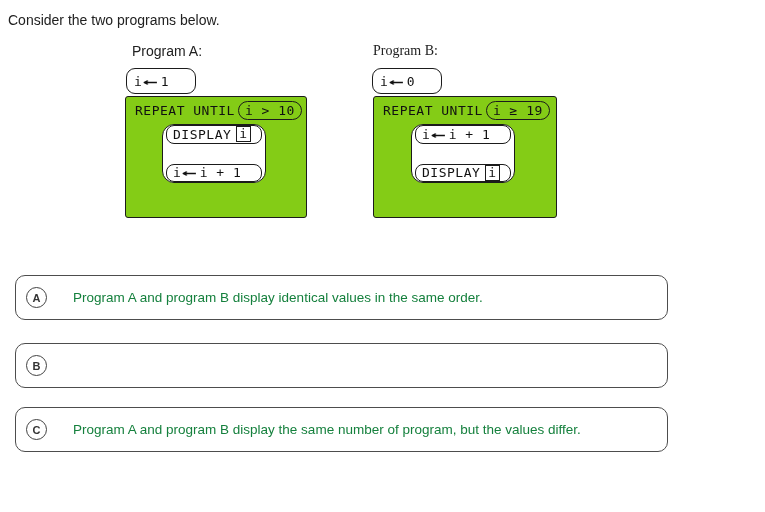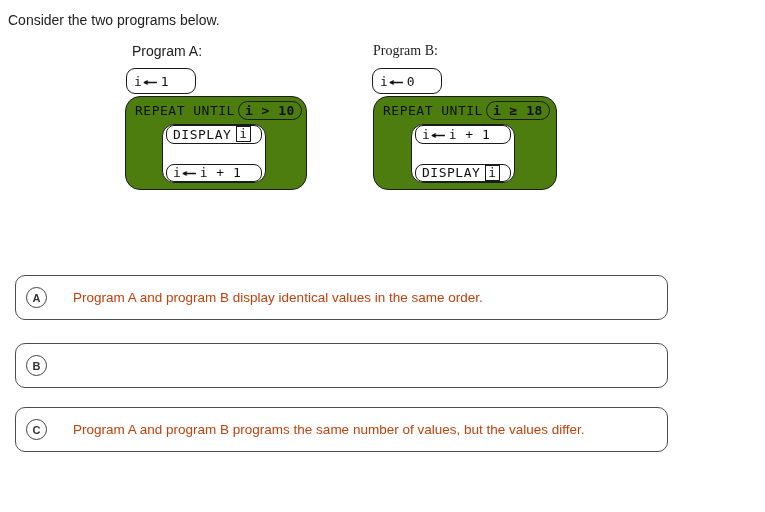--- a/index.html
+++ b/index.html
@@ -10,27 +10,27 @@
   .static-text { position:absolute; color:#212121; font-size:14px; line-height:1.2; white-space:nowrap; }
 
   
   .mono { font-family:"DejaVu Sans Mono","Liberation Mono",monospace; font-size:13px; color:#111; letter-spacing:0.5px; white-space:nowrap; }
   .init-block {
     position:absolute; width:70px; height:26px; background:#ffffff;
     border:1.5px solid #1b1b1b; border-radius:9px; box-sizing:border-box;
     display:flex; align-items:center; padding-left:7px;
   }
   .loop-block {
-    position:absolute; width:182px; height:94px; background:#4d7c0f;
-    border:1.5px solid #1b1b1b; border-radius:15px; box-sizing:border-box;
+    position:absolute; width:182px; height:122px; background:#84cc16;
+    border:1.5px solid #1b1b1b; border-radius:3px; box-sizing:border-box;
   }
   .loop-header { position:absolute; left:9px; top:4px; height:19px; display:flex; align-items:center; }
   .cond-oval {
     border:1.5px solid #1b1b1b; border-radius:10px; height:19px; box-sizing:border-box;
-    display:flex; align-items:center; padding:0 6px; margin-left:3px;font-weight:bold;
+    display:flex; align-items:center; padding:0 6px; margin-left:3px;
   }
   .loop-body {
     position:absolute; left:36px; top:27px; width:104px; height:59px;
     background:#ffffff; border:1.5px solid #1b1b1b; border-radius:12px; box-sizing:border-box;
     display:flex; flex-direction:column; justify-content:center; gap:20px; padding:0 3px;
   }
   .body-block {
     height:23px; border:1.5px solid #1b1b1b; border-radius:8px; background:#ffffff;
     box-sizing:border-box; display:flex; align-items:center; padding-left:6px;
   }
@@ -42,21 +42,21 @@
     position:absolute; left:15px; width:653px; height:45px; background:#ffffff;
     border:1.5px solid #4d4d4d; border-radius:10px; box-sizing:border-box;
     display:flex; align-items:center; cursor:pointer;
   }
   .opt-circle {
     width:21px; height:21px; border:1.6px solid #424242; border-radius:50%;
     box-sizing:border-box; display:flex; align-items:center; justify-content:center;
     margin-left:10px; flex:0 0 auto;
     font-size:11px; font-weight:bold; color:#333333;
   }
-  .opt-text { margin-left:26px; font-size:13.5px; color:#c2410c; white-space:nowrap; }
+  .opt-text { margin-left:26px; font-size:13.5px; color:#15803d; white-space:nowrap; }
 </style>
 </head>
 <body>
 
 <div class="page">
 
   <div class="static-text" style="left:8px; top:12px;">Consider the two programs below.</div>
 
   <div class="static-text" style="left:120px; top:43px;margin-left:12px;">Program A:</div>
 
@@ -91,21 +91,21 @@
   <div class="init-block mono" style="left:372px; top:68px;">
     <span>i</span>
       <span class="arw">←</span>
       <span>0</span>
   </div>
 
   <div class="loop-block" style="left:373px; top:96px; width:184px;">
     <div class="loop-header">
       <span class="mono">REPEAT UNTIL</span>
       <span class="cond-oval mono">
-        <span>i ≥ 18</span>
+        <span>i ≥ 19</span>
       </span>
     </div>
     <div class="loop-body" style="left:37px;">
       <div class="body-block mono">
         <span>i</span>
           <span class="arw">←</span>
           <span>i + 1</span>
       </div>
       <div class="body-block mono">
         <span>DISPLAY</span>
@@ -119,16 +119,16 @@
     <span class="opt-circle">A</span>
     <span class="opt-text">Program A and program B display identical values in the same order.</span>
   </div>
 
   <div class="option" style="top:343px;">
     <span class="opt-circle">B</span>
   </div>
 
   <div class="option" style="top:407px;">
     <span class="opt-circle">C</span>
-    <span class="opt-text">Program A and program B programs the same number of values, but the values differ.</span>
+    <span class="opt-text">Program A and program B display the same number of program, but the values differ.</span>
   </div>
 
 </div>
 
 </body></html>

